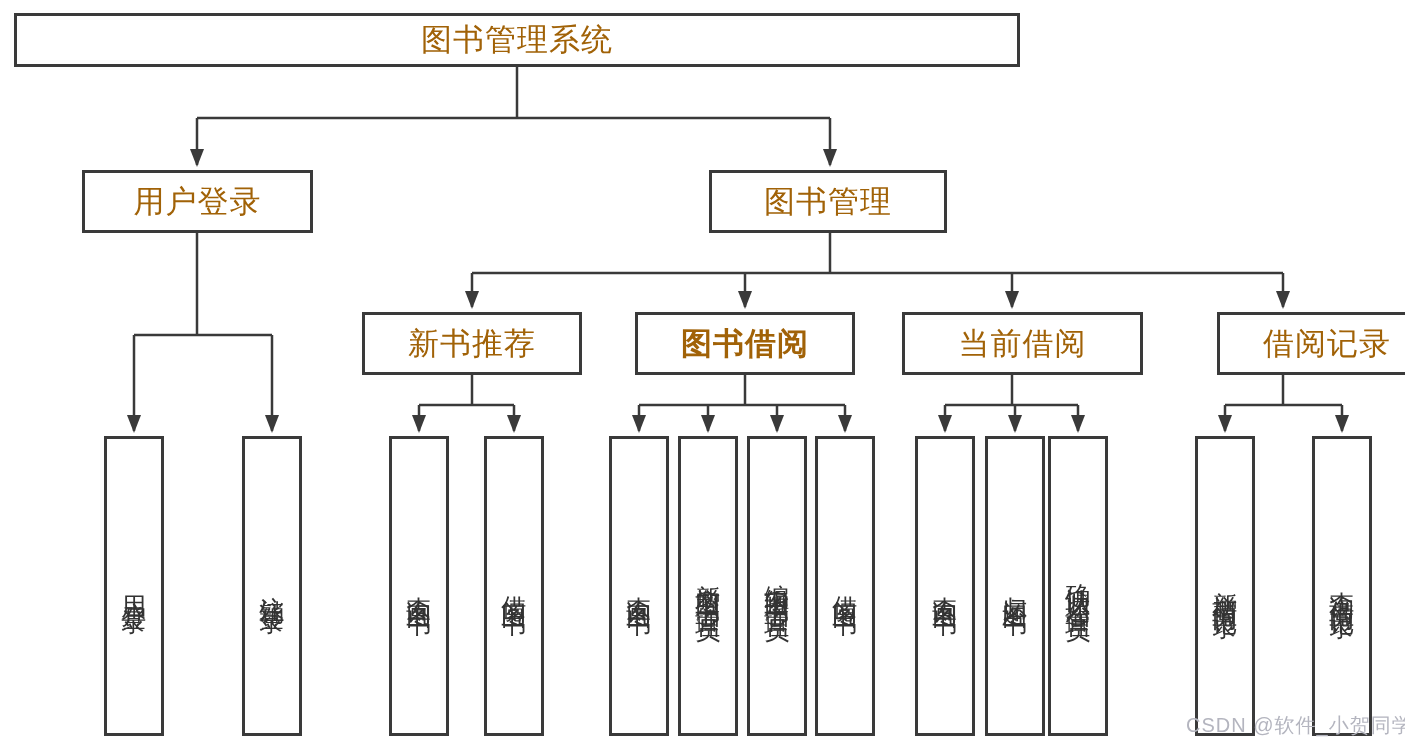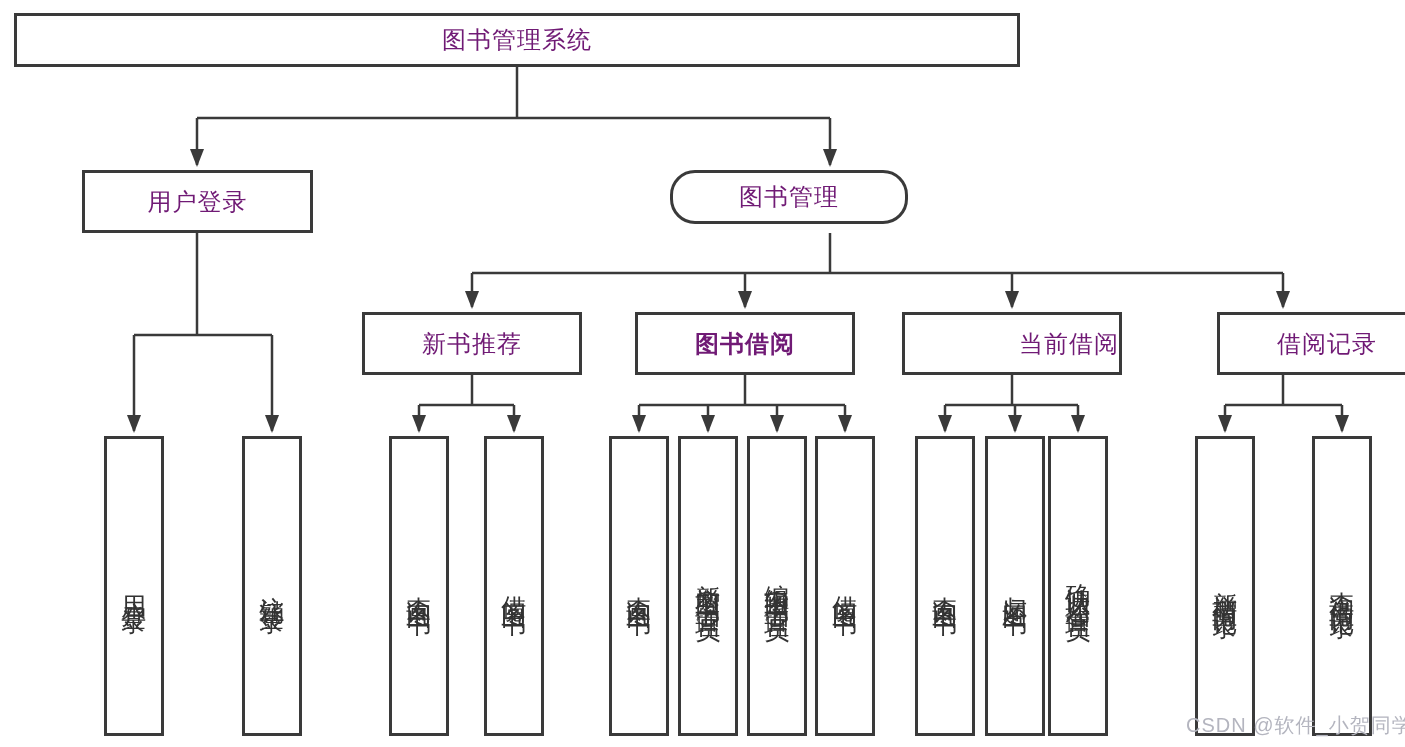--- a/index.html
+++ b/index.html
@@ -11,21 +11,21 @@
     overflow:hidden;
   }
   #connectors{position:absolute;left:0;top:0;z-index:1;}
   .box{
     position:absolute;box-sizing:border-box;
     border:3px solid #3a3a3a;background:#ffffff;
     display:flex;align-items:center;justify-content:center;
     z-index:2;
   }
   .h-label{
-    font-size:24px;color:#701a75;letter-spacing:1px;white-space:nowrap;
+    font-size:31px;color:#a16207;letter-spacing:1px;white-space:nowrap;
   }
   .v-label{
     writing-mode:vertical-rl;text-orientation:mixed;
     font-size:25px;letter-spacing:5px;line-height:1.05;color:#333333;
   }
   #watermark{
     position:absolute;left:1186px;top:712px;z-index:3;
     font-size:20px;letter-spacing:1px;color:#b4b5bf;white-space:nowrap;
   }
 </style>
@@ -84,31 +84,31 @@
     </g>
   </svg>
 
   <div class="box" style="left:14px;top:13px;width:1006px;height:54px;">
     <span class="h-label">图书管理系统</span>
   </div>
 
   <div class="box" style="left:82px;top:170px;width:231px;height:63px;">
     <span class="h-label">用户登录</span>
   </div>
-  <div class="box" style="left:670px;top:170px;width:238px;height:54px;border-radius:25px;">
+  <div class="box" style="left:709px;top:170px;width:238px;height:63px;">
     <span class="h-label">图书管理</span>
   </div>
 
   <div class="box" style="left:362px;top:312px;width:220px;height:63px;text-align:center;">
     <span class="h-label">新书推荐</span>
   </div>
   <div class="box" style="left:635px;top:312px;width:220px;height:63px;font-weight:bold;">
     <span class="h-label">图书借阅</span>
   </div>
-  <div class="box" style="left:902px;top:312px;width:220px;height:63px;justify-content:flex-end;">
+  <div class="box" style="left:902px;top:312px;width:241px;height:63px;">
     <span class="h-label">当前借阅</span>
   </div>
   <div class="box" style="left:1173px;top:312px;width:220px;height:63px;margin-left:44px;">
     <span class="h-label">借阅记录</span>
   </div>
 
   <div class="box leaf" style="left:104px;top:436px;width:60px;height:300px;">
     <span class="v-label">用户登录</span>
   </div>
   <div class="box leaf" style="left:242px;top:436px;width:60px;height:300px;">

